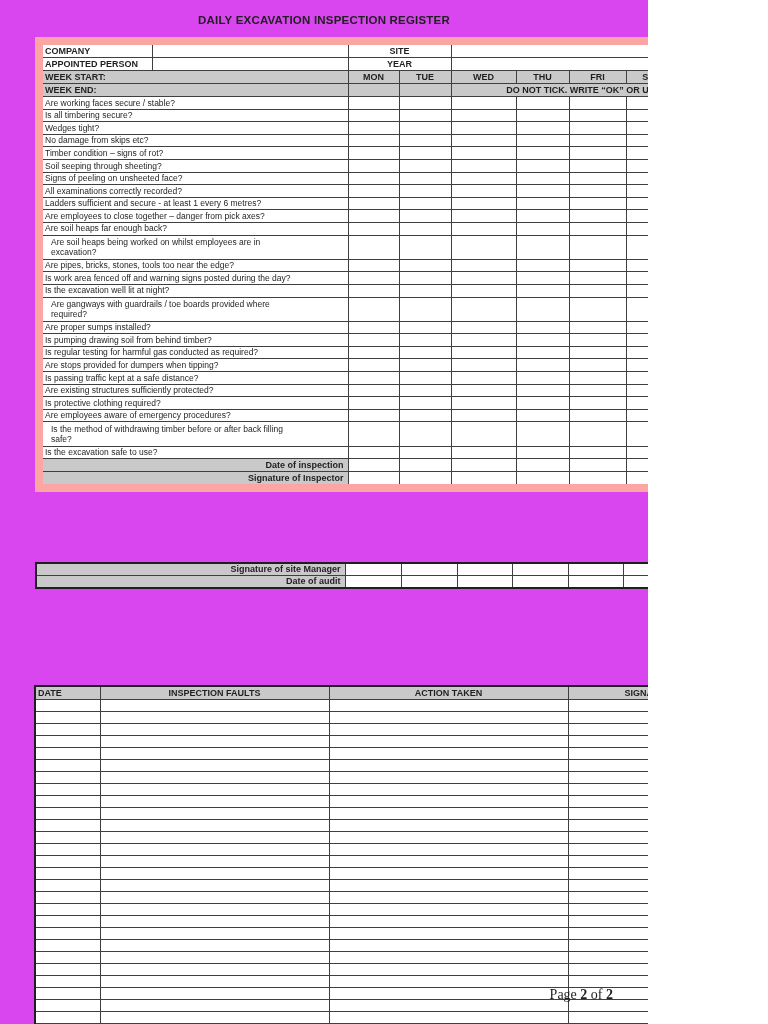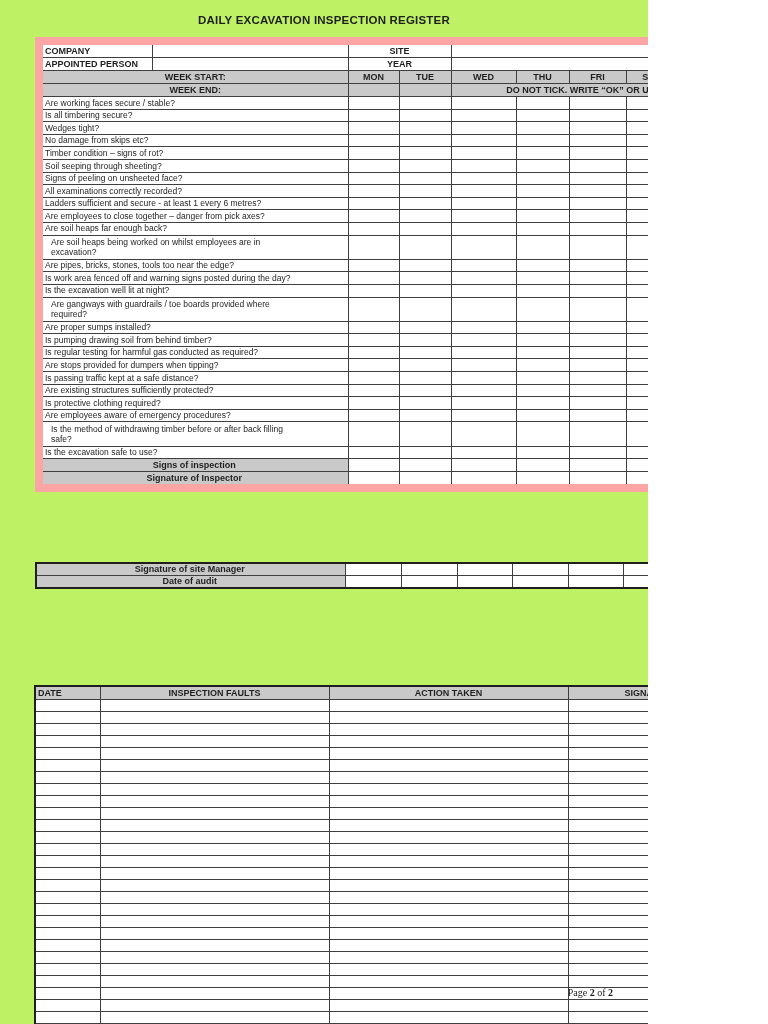--- a/index.html
+++ b/index.html
@@ -1,42 +1,42 @@
 <!DOCTYPE html>
 <html><head>
 <meta charset="utf-8">
 <style>
   html,body{margin:0;padding:0;background:#ffffff;}
-  .page{position:relative;width:648px;height:1024px;background:#bef264;overflow:hidden;
+  .page{position:relative;width:648px;height:1024px;background:#d946ef;overflow:hidden;
         font-family:"Liberation Sans", sans-serif;color:#1f1f1f;}
   .title{position:absolute;top:14px;left:0;right:0;text-align:center;
          font-size:11.5px;font-weight:bold;letter-spacing:.2px;}
   table{border-collapse:collapse;position:absolute;table-layout:fixed;background:#fff;}
   td{border:1px solid #3f3f3f;font-size:8.5px;line-height:10.5px;padding:0 2px;
      color:#1f1f1f;overflow:hidden;vertical-align:middle;}
   .b{font-weight:bold;}
   .c{text-align:center;}
   .r{text-align:right;padding-right:4px;}
-  .gray{background:#c9c9c9;text-align:center;}
+  .gray{background:#c9c9c9;}
   
   .t1{left:35px;top:37px;width:698px;border:8px solid #fca5a5;}
   .t1 .h-row td{height:12px;font-size:9px;}
   .t1 .q-row td{height:11.6px;}
   .t1 .tall td{height:23.2px;padding-left:8px;}
   .t1 .q{white-space:pre-line;}
   .t1 .t-row td{height:12px;font-size:9px;}
   
   .t2{left:35px;top:562px;width:698px;border:2px solid #1f1f1f;}
   .t2 td{height:11px;font-size:9px;}
   
   .t3{left:34px;top:640px;width:699px;border:2px solid #1f1f1f;margin-top:45px;}
   .t3 td{height:11px;}
   .t3 .head td{height:12px;font-size:9px;font-weight:bold;background:#c9c9c9;}
   .footer{position:absolute;top:987px;right:35px;font-family:"Liberation Serif", serif;
-          font-size:10px;color:#1f1f1f;}
+          font-size:14px;color:#1f1f1f;}
   .footer .num{font-weight:bold;}
 </style>
 </head>
 <body>
 
 <div class="page">
 
   <div class="title">DAILY EXCAVATION INSPECTION REGISTER</div>
 
   <table class="t1">
@@ -337,21 +337,21 @@
           <td class="q" colspan="2">Is the excavation safe to use?</td>
           <td></td>
           <td></td>
           <td></td>
           <td></td>
           <td></td>
           <td></td>
           <td></td>
         </tr>
         <tr class="t-row">
-          <td class="gray b r" colspan="2">Signs of inspection</td>
+          <td class="gray b r" colspan="2">Date of inspection</td>
           <td></td>
           <td></td>
           <td></td>
           <td></td>
           <td></td>
           <td></td>
           <td></td>
         </tr>
         <tr class="t-row">
           <td class="gray b r" colspan="2">Signature of Inspector</td>

